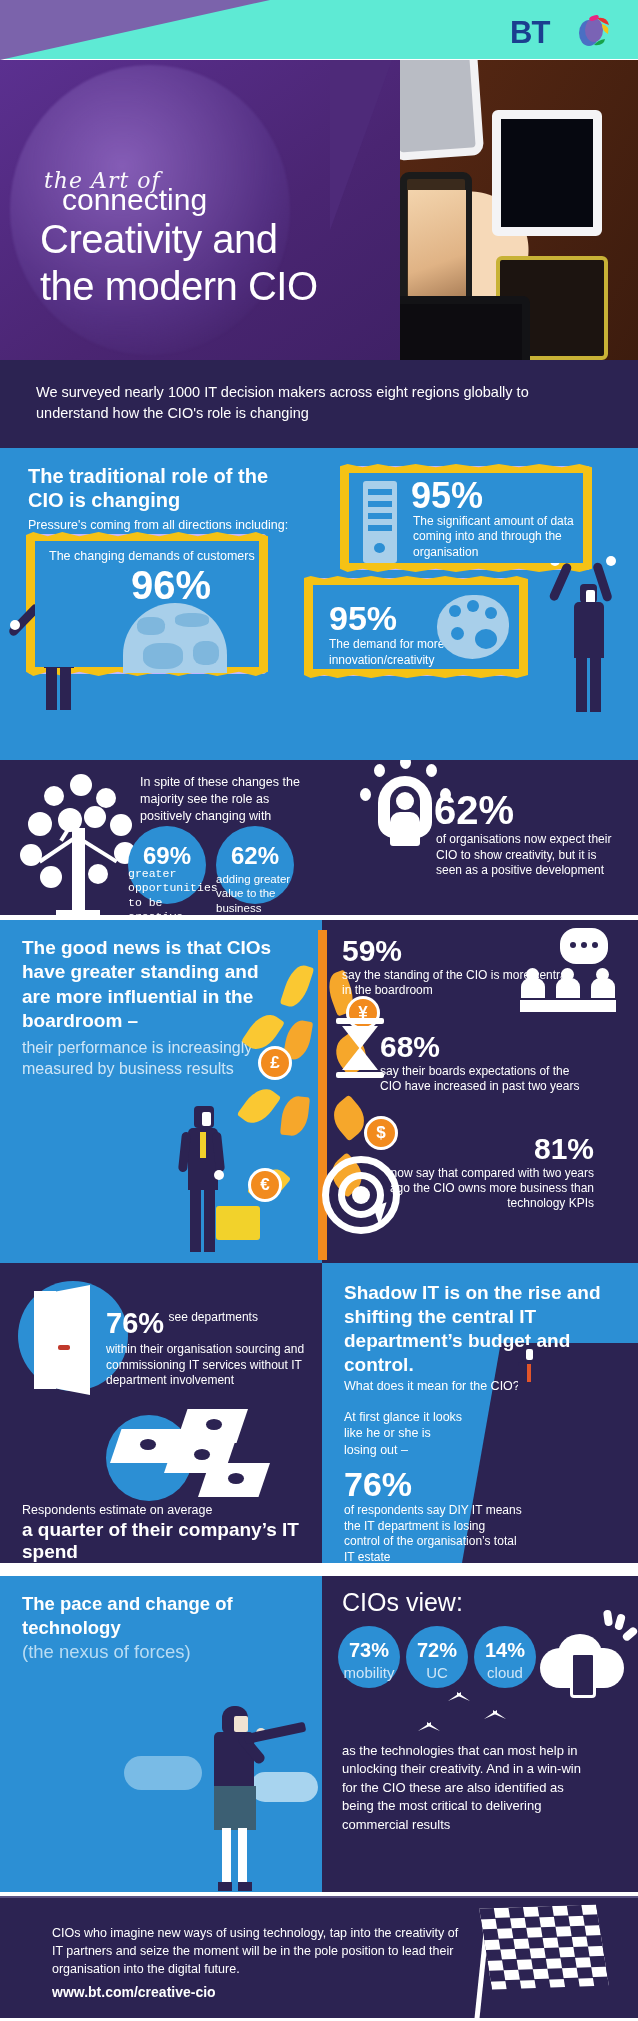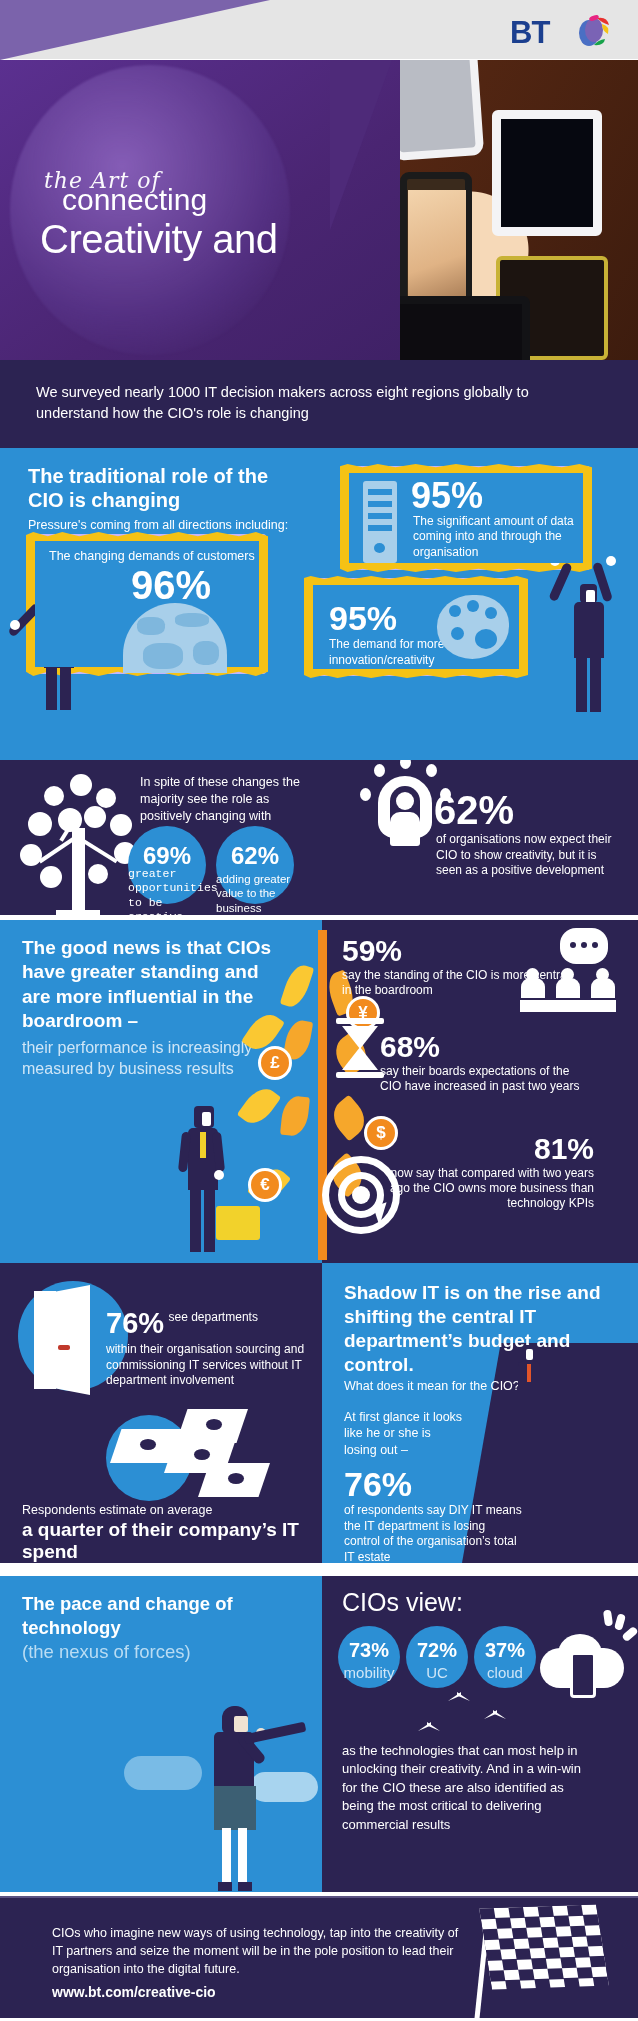--- a/index.html
+++ b/index.html
@@ -5,21 +5,21 @@
   * { margin:0; padding:0; box-sizing:border-box; }
   html,body { background:#ffffff; }
   body {
     width:638px; height:2021px; position:relative; overflow:hidden;
     font-family:"Liberation Sans", sans-serif;
     color:#ffffff;
   }
   .page { width:638px; height:2021px; position:relative; background:#fff; }
 
   
-  .header { position:absolute; left:0; top:0; width:638px; height:59px; background:#e5e5e5; }
+  .header { position:absolute; left:0; top:0; width:638px; height:59px; background:#5eead4; }
   .hdr-wedge { position:absolute; left:0; top:0; width:270px; height:60px;
       background:#7b63ab;
       clip-path: polygon(0 0, 270px 0, 0 60px); }
   .bt-logo { position:absolute; right:18px; top:10px; width:110px; height:42px; }
   .bt-text { position:absolute; left:0; top:5px; font-size:31px; font-weight:bold;
      color:#1b3f8f; letter-spacing:-1px; font-family:"Liberation Sans", sans-serif; }
   .bt-ball { position:absolute; right:8px; top:2px; width:40px; height:40px; }
 
   
   .hero { position:absolute; left:0; top:60px; width:638px; height:300px; overflow:hidden;
@@ -264,20 +264,21 @@
       <div class="dev dev-tablet-b"></div>
     </div>
     <div class="hero-violet2">
       <div class="hero-orb"></div>
     </div>
     <div class="hero-diag"></div>
     <div class="hero-txt">
       <div class="art-of">the Art of</div>
       <div class="connecting">connecting</div>
       <div class="hero-h1">Creativity and</div>
+      <div class="hero-h1">the modern CIO</div>
     </div>
   </div>
 
   <div class="intro">
     <p>We surveyed nearly 1000 IT decision makers across eight regions globally to understand how the CIO's role is changing</p>
   </div>
 
   <div class="sec" id="sec1">
     <div class="s1-title">The traditional role of the CIO is changing</div>
     <div class="s1-sub">Pressure's coming from all directions including:</div>
@@ -553,21 +554,21 @@
     <div class="ciosview">CIOs view:</div>
     <div class="tcirc" id="t73">
       <div class="n">73%</div>
       <div class="l">mobility</div>
     </div>
     <div class="tcirc" id="t72">
       <div class="n">72%</div>
       <div class="l">UC</div>
     </div>
     <div class="tcirc" id="t71">
-      <div class="n">37%</div>
+      <div class="n">14%</div>
       <div class="l">cloud</div>
     </div>
     <div class="cloudic">
       <div class="c"></div>
         <div class="c2"></div>
         <div class="mid"></div>
       <div class="sun" style="right:2px;top:-12px;transform:rotate(16deg)"></div>
       <div class="sun" style="right:-8px;top:0px;transform:rotate(50deg)"></div>
       <div class="sun" style="right:14px;top:-16px;transform:rotate(-8deg)"></div>
     </div>

